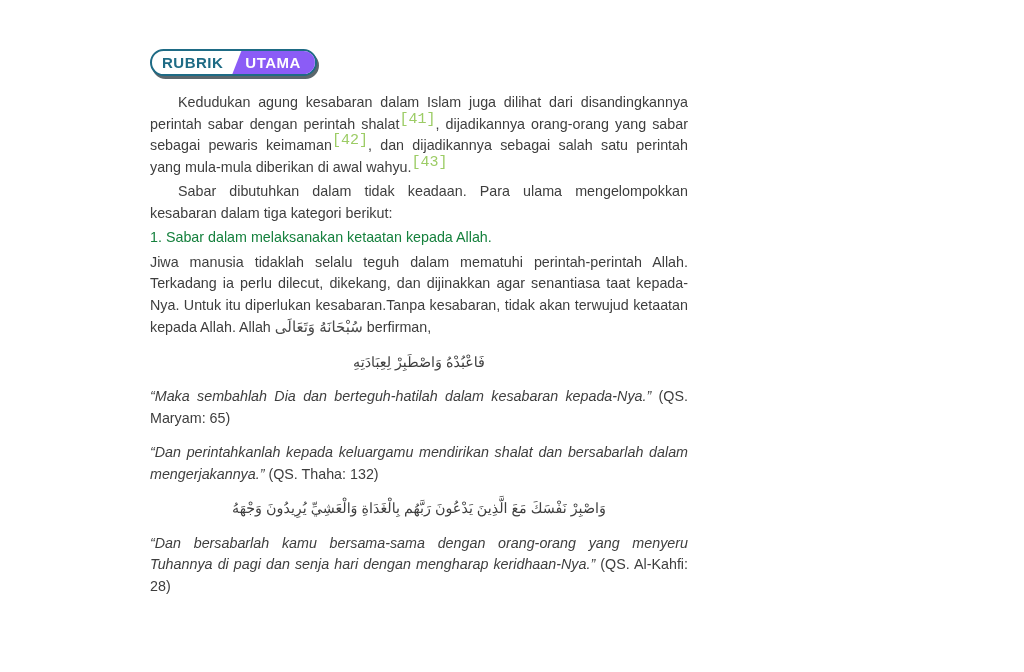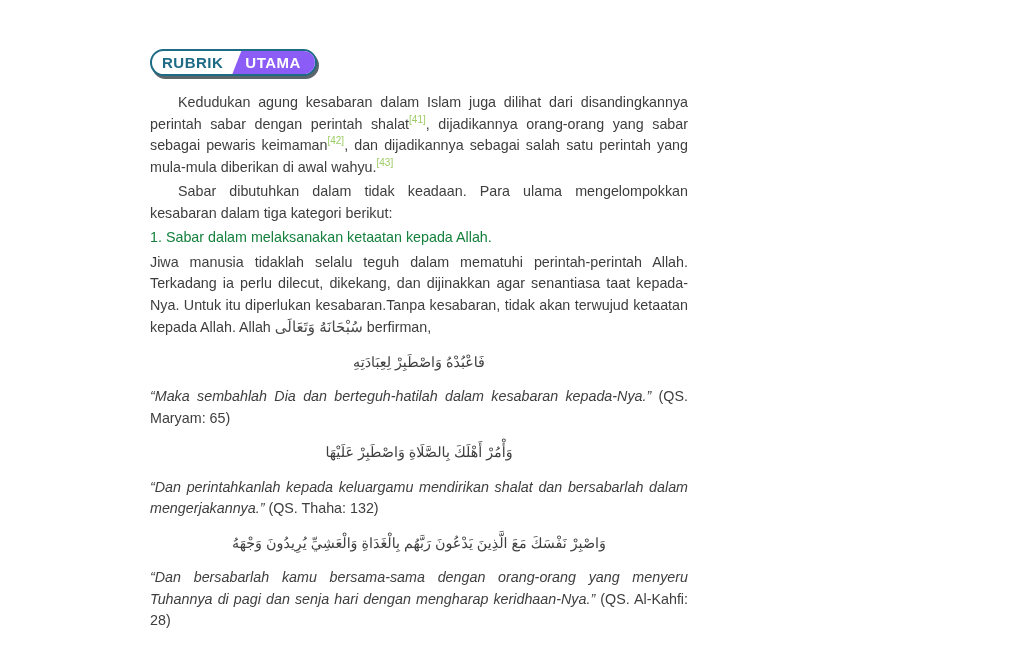--- a/index.html
+++ b/index.html
@@ -57,23 +57,24 @@
     text-align: justify;
   }
   .indent { text-indent: 28px; }
   .article h4 {
     font-weight: normal;
     color: #15803d;
     margin: 2px 0 3px 0;
   }
   sup.fn {
     color: #9ccc65;
-    font-size: 10px;
+    font-size: 15px;
     line-height: 0;
     vertical-align: super;
+    font-family: Liberation Mono, monospace;
   }
   .honorific {
     font-size: 15px;
     color: #4a4a4a;
     direction: rtl;
     unicode-bidi: embed;
     white-space: nowrap;
   }
   .verse {
     text-align: center !important;
@@ -106,21 +107,20 @@
       <p class="indent">Sabar dibutuhkan dalam tidak keadaan. Para ulama mengelompokkan kesabaran dalam tiga kategori berikut:</p>
 
       <h4>1. Sabar dalam melaksanakan ketaatan kepada Allah.</h4>
 
       <p><span>Jiwa manusia tidaklah selalu teguh dalam mematuhi perintah-perintah Allah. Terkadang ia perlu dilecut, dikekang, dan dijinakkan agar senantiasa taat kepada-Nya. Untuk itu diperlukan kesabaran.Tanpa kesabaran, tidak akan terwujud ketaatan kepada Allah. Allah </span><span class="honorific" dir="rtl">سُبْحَانَهُ وَتَعَالَى</span><span> berfirman,</span></p>
 
       <p class="verse" dir="rtl">فَاعْبُدْهُ وَاصْطَبِرْ لِعِبَادَتِهِ</p>
 
       <p class="translation"><em>“Maka sembahlah Dia dan berteguh-hatilah dalam kesabaran kepada-Nya.”</em><span class="ref"> (QS. Maryam: 65)</span></p>
 
-      <p class="verse" dir="rtl">وَأْمُرْ أَهْلَكَ بِالصَّلَاةِ وَاصْطَبِرْ عَلَيْهَا</p>
 
       <p class="translation"><em>“Dan perintahkanlah kepada keluargamu mendirikan shalat dan bersabarlah dalam mengerjakannya.”</em><span class="ref"> (QS. Thaha: 132)</span></p>
 
       <p class="verse" dir="rtl">وَاصْبِرْ نَفْسَكَ مَعَ الَّذِينَ يَدْعُونَ رَبَّهُم بِالْغَدَاةِ وَالْعَشِيِّ يُرِيدُونَ وَجْهَهُ</p>
 
       <p class="translation"><em>“Dan bersabarlah kamu bersama-sama dengan orang-orang yang menyeru Tuhannya di pagi dan senja hari dengan mengharap keridhaan-Nya.”</em><span class="ref"> (QS. Al-Kahfi: 28)</span></p>
 
 
     </div>
   </div>

